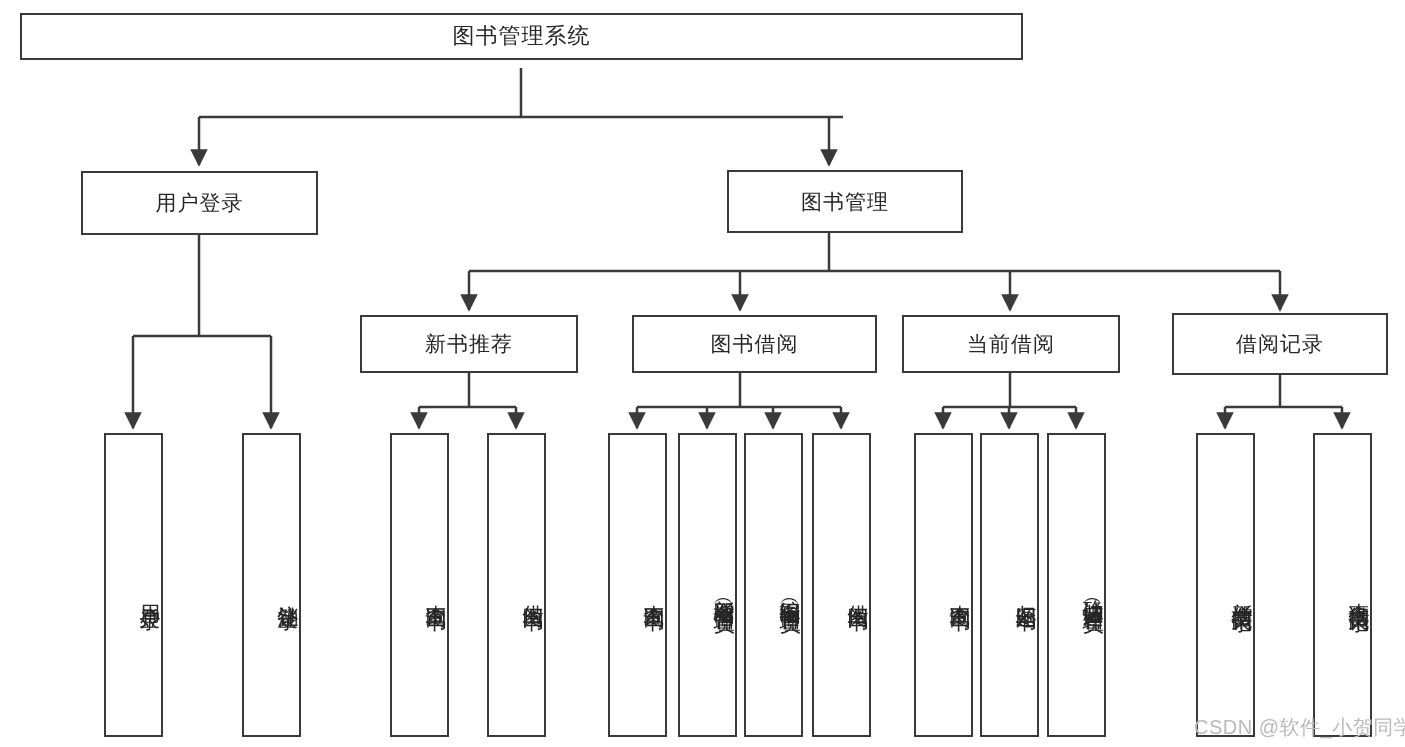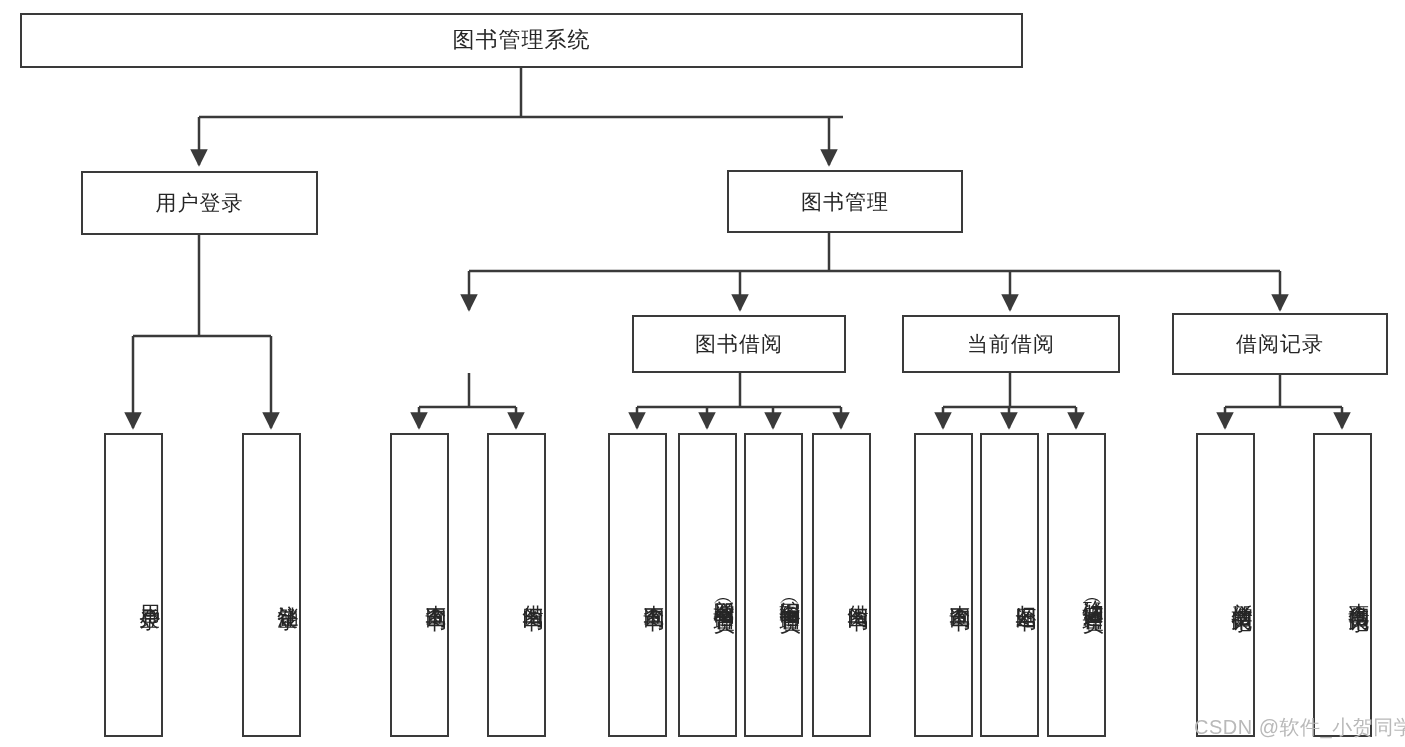--- a/index.html
+++ b/index.html
@@ -116,26 +116,27 @@
       <path d="M 1009 407 L 1009 428" marker-end="url(#arrow)"></path>
       <path d="M 1076 407 L 1076 428" marker-end="url(#arrow)"></path>
 
       <path d="M 1280 375 L 1280 407"></path>
       <path d="M 1225 407 L 1342 407"></path>
       <path d="M 1225 407 L 1225 428" marker-end="url(#arrow)"></path>
       <path d="M 1342 407 L 1342 428" marker-end="url(#arrow)"></path>
     </g>
   </svg>
 
-  <div class="node node-h node-title" style="left:20px; top:13px; width:1003px; height:55px;">图书管理系统</div>
+  <div class="node node-h node-title" style="left:20px; top:13px; width:1003px; height:47px;">图书管理系统</div>
 
   <div class="node node-h" style="left:81px; top:171px; width:237px; height:64px;">用户登录</div>
   <div class="node node-h" style="left:711px; top:170px; width:236px; height:63px;margin-left:16px;">图书管理</div>
 
-  <div class="node node-h" style="left:632px; top:315px; width:214px; height:58px;">图书借阅</div>
+  <div class="node node-h" style="left:360px; top:315px; width:218px; height:58px;">新书推荐</div>
+  <div class="node node-h" style="left:632px; top:315px; width:245px; height:58px;">图书借阅</div>
   <div class="node node-h" style="left:1172px; top:313px; width:216px; height:62px;">借阅记录</div>
   <div class="node node-h" style="left:902px; top:315px; width:218px; height:58px;">当前借阅</div>
 
   <div class="node node-v" style="left:104px; top:433px; width:59px; height:304px;">用户登录</div>
   <div class="node node-v" style="left:242px; top:433px; width:59px; height:304px;">注销登录</div>
 
   <div class="node node-v" style="left:390px; top:433px; width:59px; height:304px;">查询图书</div>
   <div class="node node-v" style="left:487px; top:433px; width:59px; height:304px;">借阅图书</div>
 
   <div class="node node-v" style="left:608px; top:433px; width:59px; height:304px;">查询图书</div>

